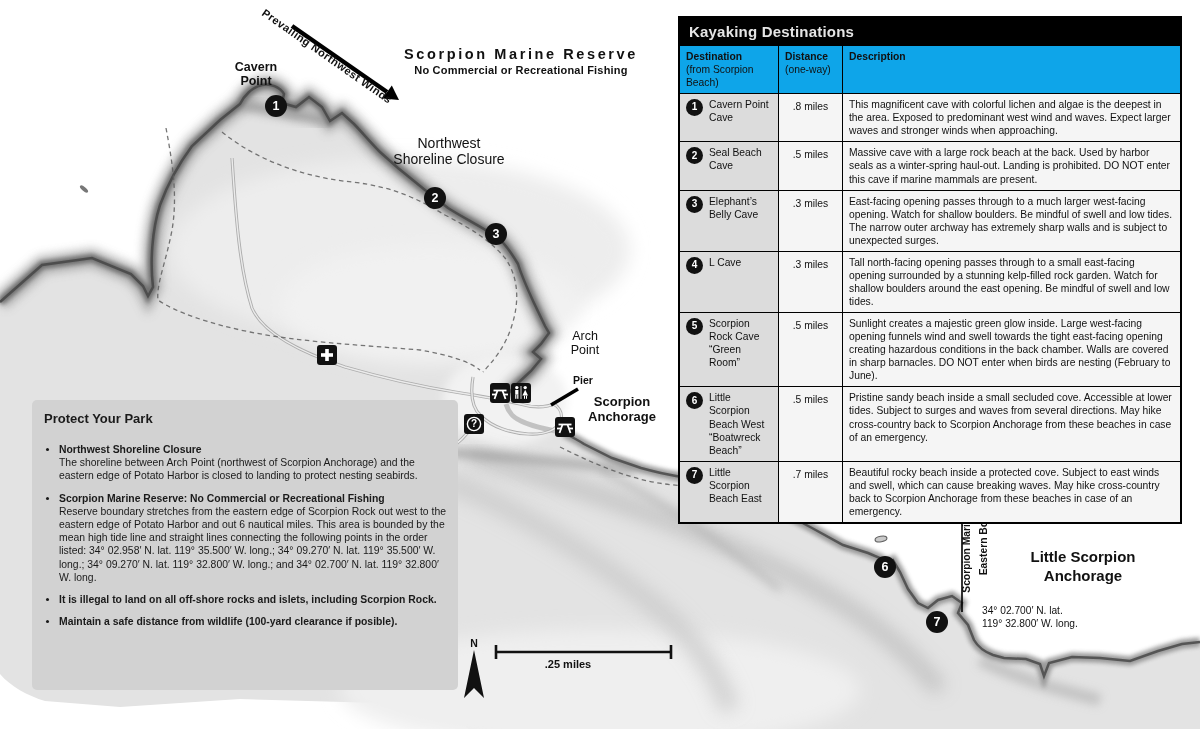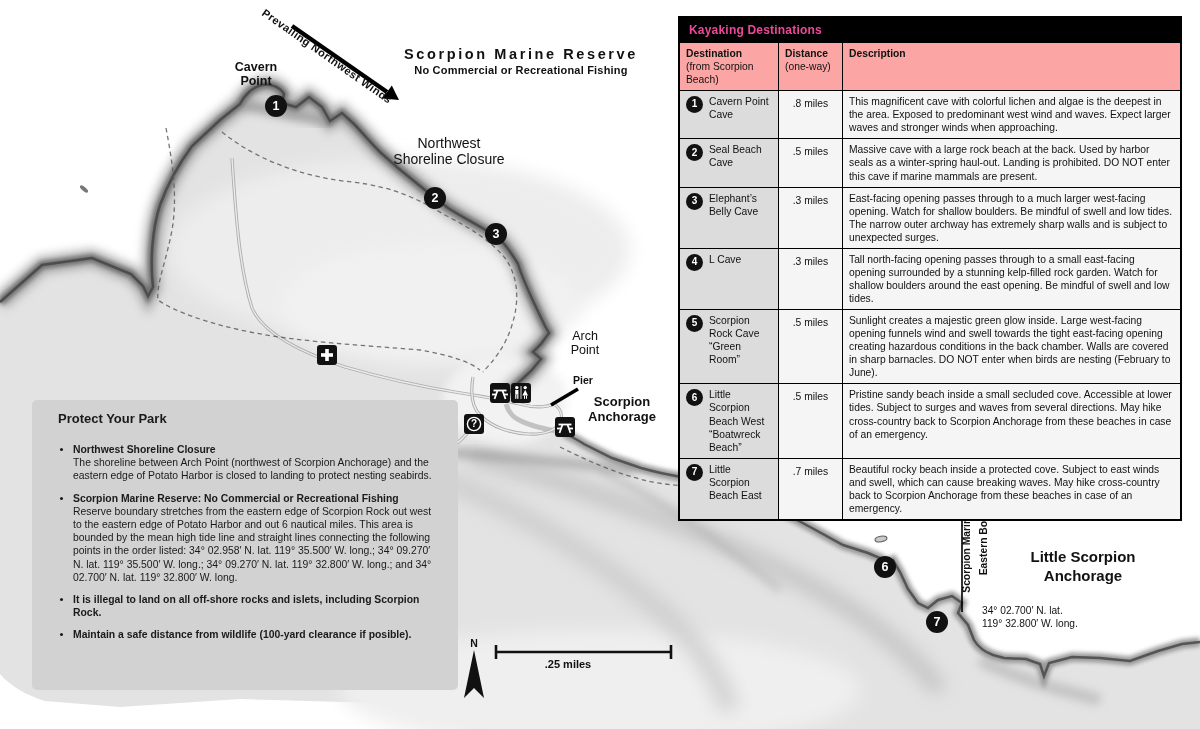--- a/index.html
+++ b/index.html
@@ -28,35 +28,35 @@
   .scalelbl{left:518px;top:658px;width:100px;font-size:11px;font-weight:bold;}
   .northlbl{left:462px;top:637px;width:24px;font-size:10.5px;font-weight:bold;}
   
   .marker{position:absolute;z-index:4;width:22px;height:22px;border-radius:50%;background:#111;
           color:#fff;font-size:12.5px;font-weight:bold;display:flex;align-items:center;justify-content:center;}
   
   .ficon{position:absolute;z-index:4;width:20px;height:20px;border-radius:3px;background:#111;
          display:flex;align-items:center;justify-content:center;}
   
   .panel{position:absolute;z-index:2;left:32px;top:400px;width:426px;height:290px;background:#d2d2d2;
-         border-radius:5px;padding:11px 26px;box-sizing:border-box;overflow:hidden;color:#1a1a1a;}
+         border-radius:5px;padding:11px 12px;box-sizing:border-box;overflow:hidden;color:#1a1a1a;}
   .panel h3{margin:0 0 2px 0;font-size:13px;}
   .panel p{margin:0;font-size:10.4px;line-height:1.27;}
   .panel ul{margin:17px 0 0 0;padding-left:15px;}
   .panel li{font-size:10.4px;line-height:1.27;margin-bottom:9px;}
   .panel li .bt{font-weight:bold;}
   
   .ktable{position:absolute;z-index:5;left:678px;top:16px;width:504px;border:2px solid #000;
           background:#f5f5f5;box-sizing:border-box;}
-  .ktitle{background:#000;color:#ec4899;font-weight:bold;font-size:12px;padding:5px 9px;letter-spacing:.2px;}
+  .ktitle{background:#000;color:#e5e5e5;font-weight:bold;font-size:15px;padding:5px 9px;letter-spacing:.2px;}
   .kgrid{display:grid;grid-template-columns:98px 64px 1fr;}
   .kc{border-left:1px solid #000;border-top:1px solid #000;padding:4px 6px;font-size:10.3px;line-height:1.27;
       background:#f5f5f5;box-sizing:border-box;}
   .kc.c1{border-left:none;background:#dcdcdc;}
-  .kc.hd{background:#fca5a5;}
+  .kc.hd{background:#0ea5e9;}
   .kc .ht{font-weight:bold;display:block;}
   .kc .hs{display:block;}
   .destcell{display:flex;gap:6px;align-items:flex-start;}
   .numcirc{flex:0 0 auto;width:17px;height:17px;border-radius:50%;background:#111;color:#fff;
            font-size:10px;font-weight:bold;display:flex;align-items:center;justify-content:center;margin-top:1px;}
   .distcell{text-align:center;padding-top:6px;}
 </style>
 </head>
 <body>
 

